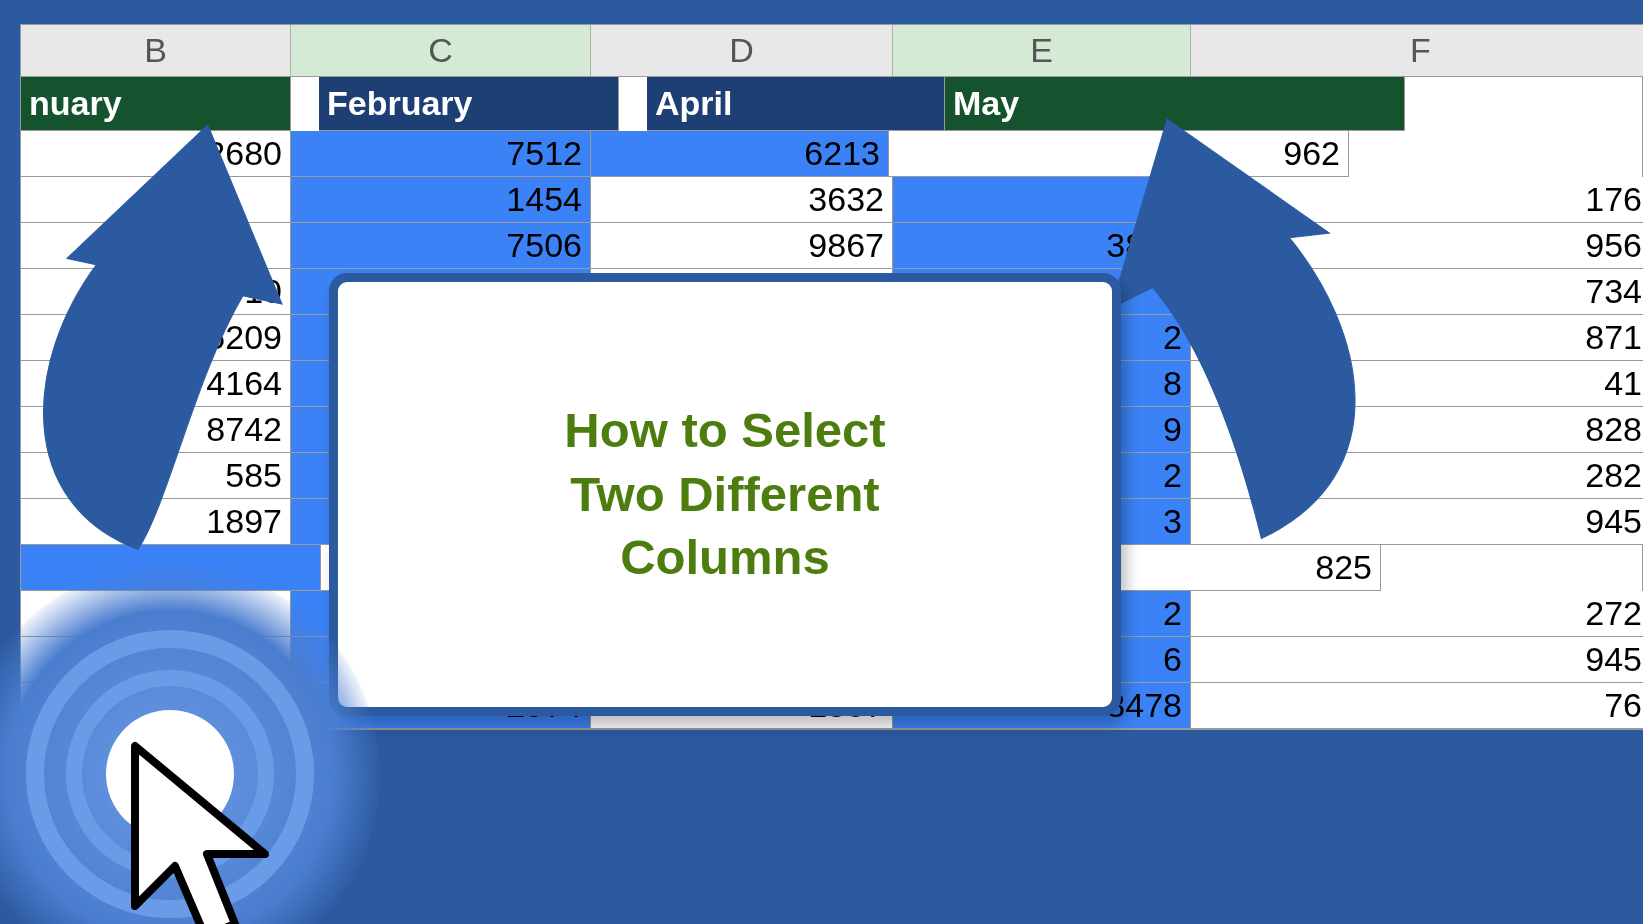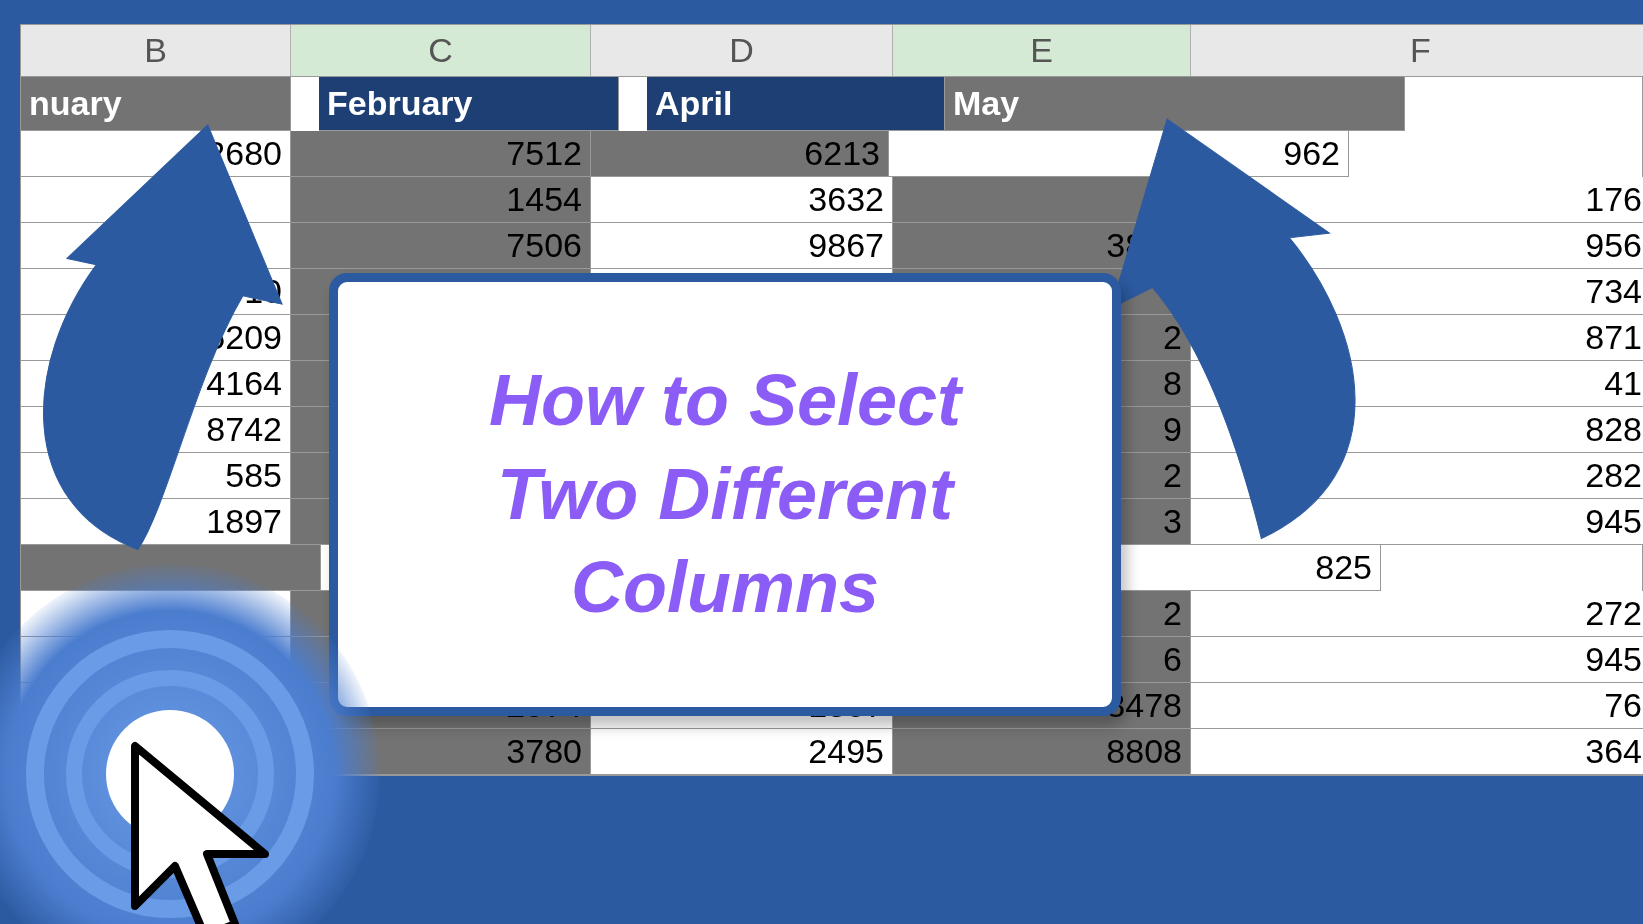--- a/index.html
+++ b/index.html
@@ -47,32 +47,32 @@
   border-bottom: 1px solid #999;
   display: flex;
   align-items: center;
   justify-content: flex-end;
   padding: 0 8px;
   font-size: 34px;
   color: #000;
   background: #fff;
 }
 .row.header-row .cell {
-  background: #737373;
+  background: #14532d;
   color: #fff;
   font-weight: bold;
   justify-content: flex-start;
   font-size: 34px;
 }
 .row.header-row .cell.sel-col {
   background: #1e3f73;
   margin-left: 28px;
 }
 .cell.sel-col {
-  background: #737373;
+  background: #3b82f6;
 }
 .w-b { width: 270px; flex-shrink: 0; }
 .w-c { width: 300px; flex-shrink: 0; }
 .w-d { width: 302px; flex-shrink: 0; }
 .w-e { width: 298px; flex-shrink: 0; }
 .w-f { width: 460px; flex-shrink: 0; }
 
 .title-card {
   position: absolute;
   top: 273px;
@@ -83,25 +83,24 @@
   border: 9px solid #2c5aa0;
   border-radius: 18px;
   display: flex;
   align-items: center;
   justify-content: center;
   text-align: center;
   z-index: 10;
   box-shadow: 6px 10px 14px rgba(0,0,0,0.25);
 }
 .title-text {
-  font-size: 72px;
+  font-size: 49px;
   font-weight: bold;
-  color: #8b5cf6;
+  color: #4d7c0f;
   line-height: 1.3;
-  font-style: italic;
 }
 
 .arrow {
   position: absolute;
   z-index: 6;
 }
 
 .logo {
   position: absolute;
   bottom: -60px;
@@ -229,27 +228,20 @@
         <div class="cell w-e sel-col">6</div>
         <div class="cell w-f">945</div>
       </div>
       <div class="row">
         <div class="cell w-b"></div>
         <div class="cell w-c sel-col">2974</div>
         <div class="cell w-d">1357</div>
         <div class="cell w-e sel-col">8478</div>
         <div class="cell w-f">76</div>
       </div>
-      <div class="row">
-        <div class="cell w-b"></div>
-        <div class="cell w-c sel-col">3780</div>
-        <div class="cell w-d">2495</div>
-        <div class="cell w-e sel-col">8808</div>
-        <div class="cell w-f">364</div>
-      </div>
     </div>
 </div>
 
 <svg class="arrow" style="left:22px; top:110px;" width="280" height="460" viewBox="0 0 280 460">
   <path d="M 160 440 C 30 420 10 280 60 170 L 30 170 L 140 10 L 250 170 L 210 170 C 180 260 180 390 160 440 Z" fill="#2c5aa0" stroke="#2c5aa0" transform="rotate(12 140 230)"></path>
 </svg>
 
 <svg class="arrow" style="left:1070px; top:100px;" width="320" height="460" viewBox="0 0 320 460">
   <path d="M 140 440 C 290 410 290 260 240 155 L 280 160 L 150 10 L 50 180 L 95 170 C 140 260 140 400 140 440 Z" fill="#2c5aa0" stroke="#2c5aa0" transform="rotate(-14 160 230)"></path>
 </svg>

